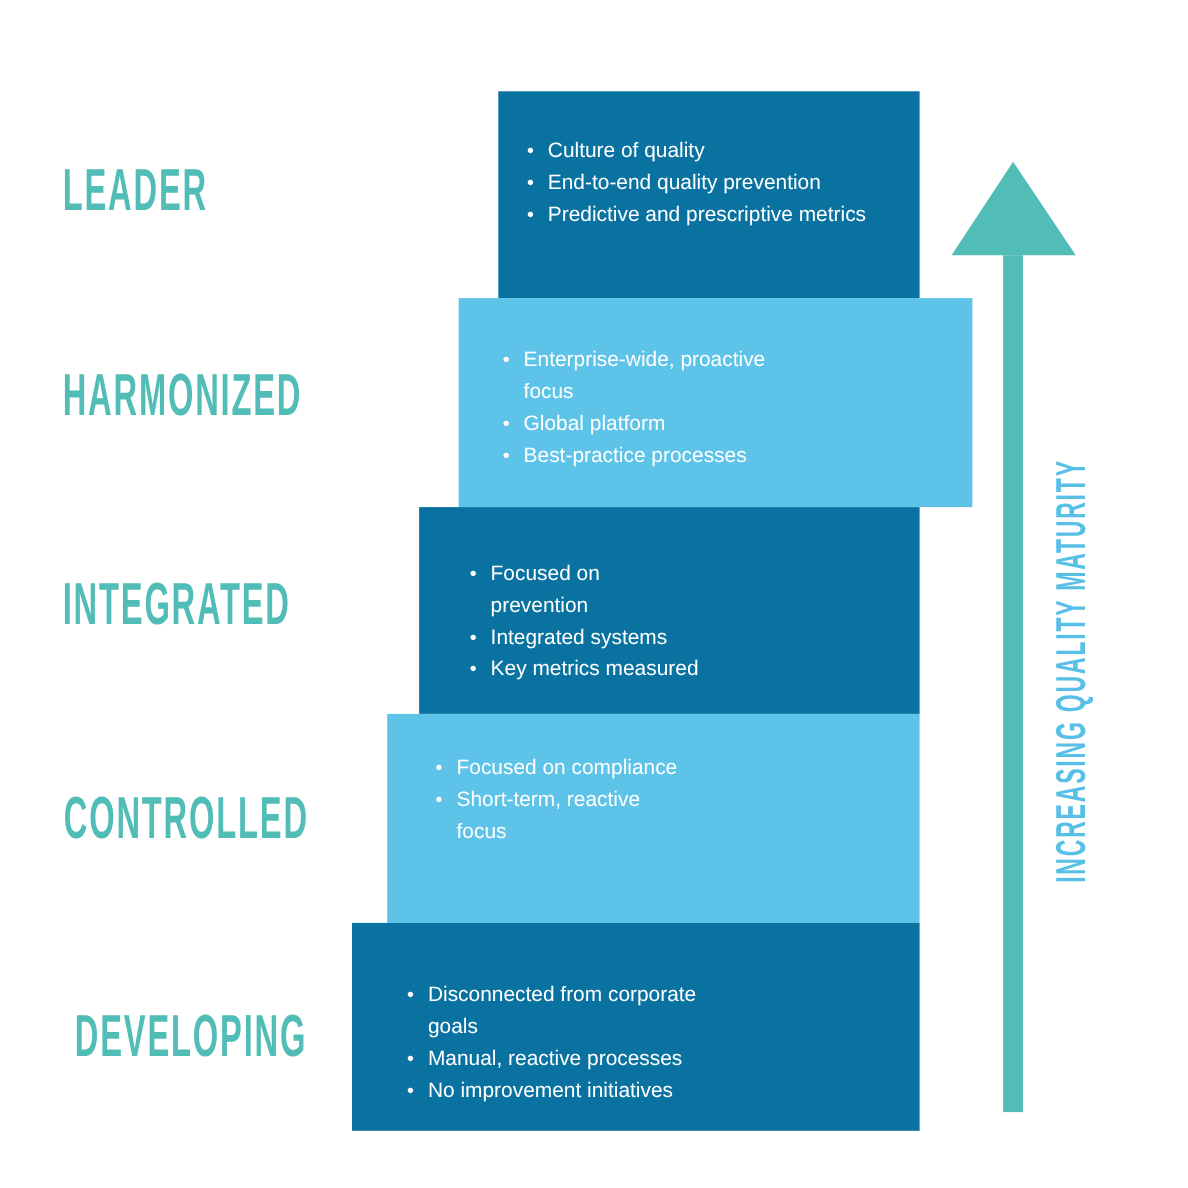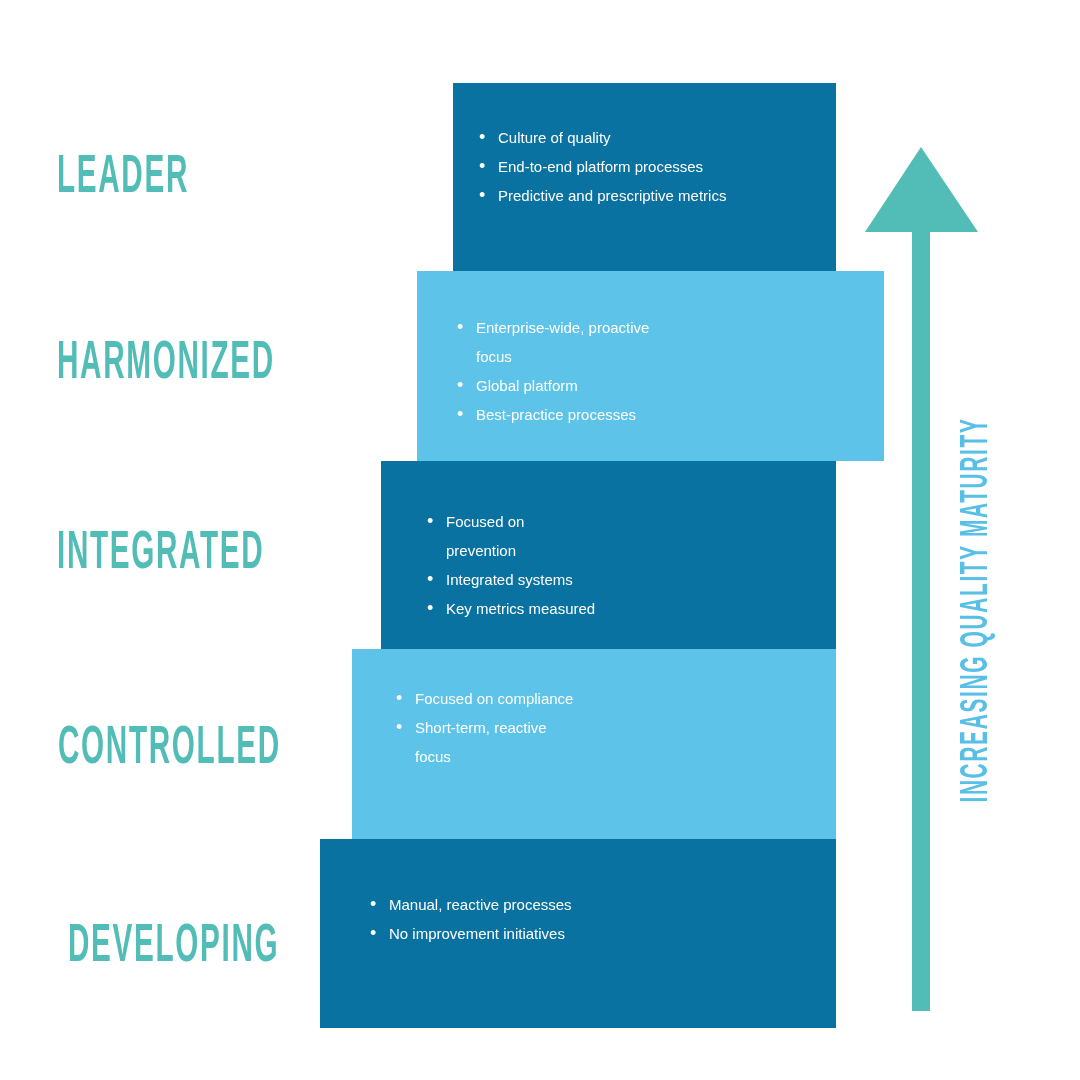--- a/index.html
+++ b/index.html
@@ -18,21 +18,21 @@
   .box-1{left:453px;top:44px;width:383px;height:188px;padding-top:40px;padding-left:24px;}
   .box-2{left:417px;top:232px;width:467px;height:190px;padding-top:42px;padding-left:38px;}
   .box-3{left:381px;top:422px;width:455px;height:188px;padding-top:46px;padding-left:44px;}
   .box-4{left:352px;top:610px;width:484px;height:190px;padding-top:35px;padding-left:42px;}
   .box-5{left:320px;top:800px;width:516px;height:189px;padding-top:51px;padding-left:48px;}
   .bullet-list{margin:0;padding:0;list-style:none;max-width:350px;}
   .bullet-list li{
     position:relative;
     padding-left:21px;
     color:#ffffff;
-    font-size:15px;
+    font-size:19px;
     line-height:29px;
     white-space:pre-line;
   }
   .bullet-list li::before{
     content:"\2022";
     position:absolute;left:2px;top:0;
     font-size:18px;
   }
   
   .level-label{
@@ -75,21 +75,21 @@
 
   <div class="level-label label-1">LEADER</div>
   <div class="level-label label-2">HARMONIZED</div>
   <div class="level-label label-3">INTEGRATED</div>
   <div class="level-label label-4">CONTROLLED</div>
   <div class="level-label label-5">DEVELOPING</div>
 
   <div class="level-box dark box-1">
     <ul class="bullet-list">
       <li>Culture of quality</li>
-      <li>End-to-end platform processes</li>
+      <li>End-to-end quality prevention</li>
       <li>Predictive and prescriptive metrics</li>
     </ul>
   </div>
 
   <div class="level-box light box-2">
     <ul class="bullet-list">
       <li>Enterprise-wide, proactive
 focus</li>
       <li>Global platform</li>
       <li>Best-practice processes</li>
@@ -108,20 +108,22 @@
   <div class="level-box light box-4">
     <ul class="bullet-list">
       <li>Focused on compliance</li>
       <li>Short-term, reactive
 focus</li>
     </ul>
   </div>
 
   <div class="level-box dark box-5">
     <ul class="bullet-list">
+      <li>Disconnected from corporate
+goals</li>
       <li>Manual, reactive processes</li>
       <li>No improvement initiatives</li>
     </ul>
   </div>
 
   <svg class="arrow-svg" width="125" height="880" viewBox="0 0 125 880" aria-hidden="true">
     <polygon points="61,8 5,93 118,93" fill="#52bcb6"></polygon>
     <rect x="52" y="93" width="18" height="779" fill="#52bcb6"></rect>
   </svg>
 

